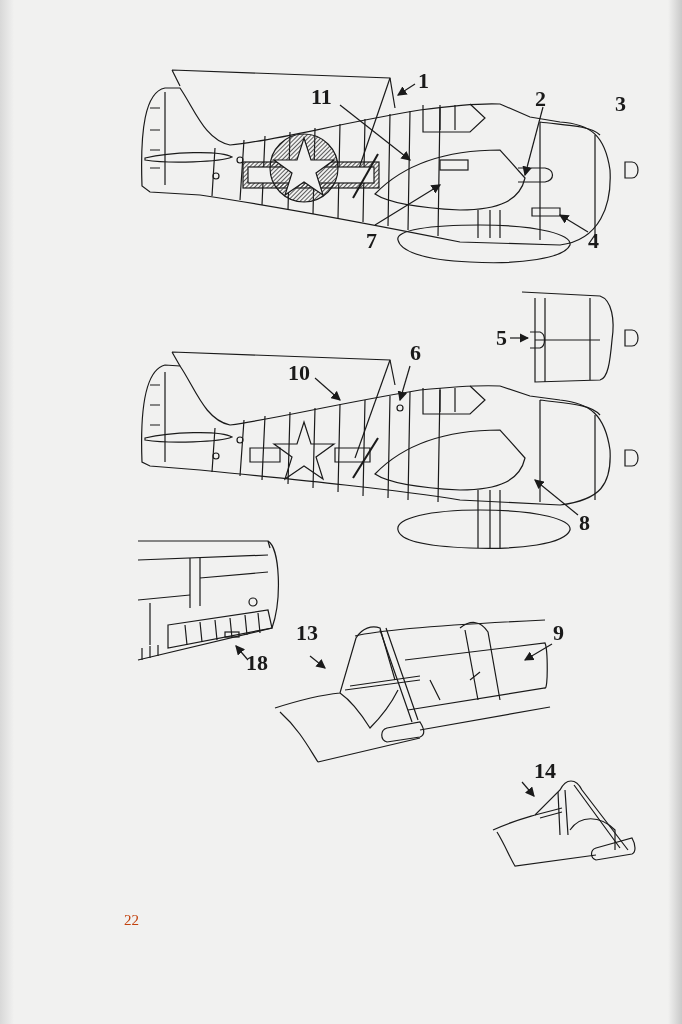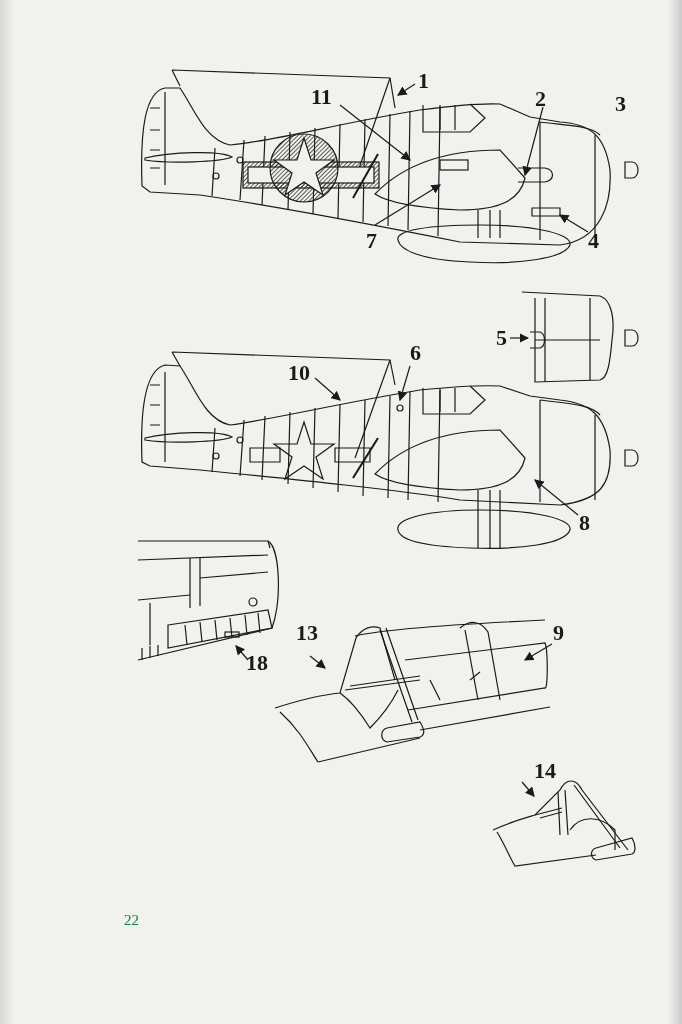--- a/index.html
+++ b/index.html
@@ -19,21 +19,21 @@
   }
   svg.art { position: absolute; left: 0; top: 0; }
   .callout {
     position: absolute;
     font-family: "Liberation Serif", serif;
     font-weight: bold; font-size: 22px; color: #1a1a1a;
     line-height: 1;
   }
   .page-number {
     position: absolute; left: 124px; top: 912px;
-    font-size: 15px; color: #15803d;
+    font-size: 15px; color: #c2410c;
   }
 </style>
 </head>
 <body>
 
 <div class="page-shade-left"></div>
 <div class="page-shade-right"></div>
 
 <svg class="art" width="682" height="1024" viewBox="0 0 682 1024" fill="none" stroke="#1a1a1a" stroke-width="1.2">
   <defs>

